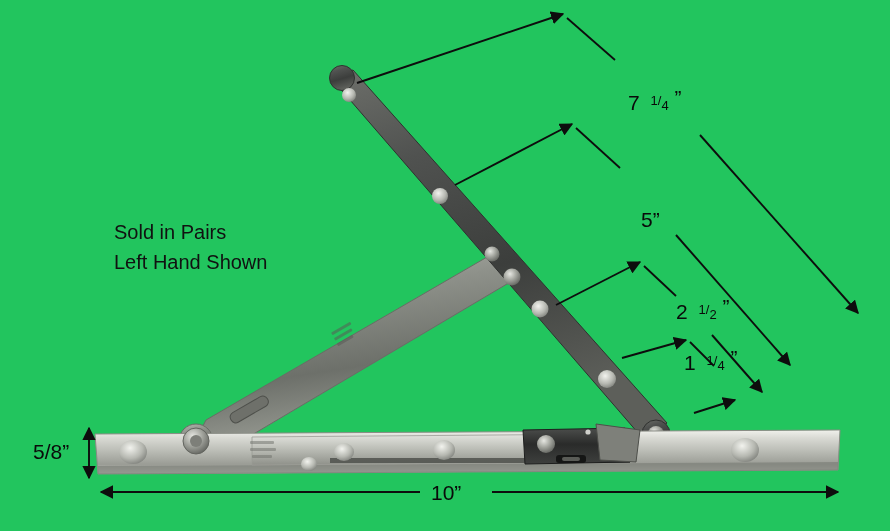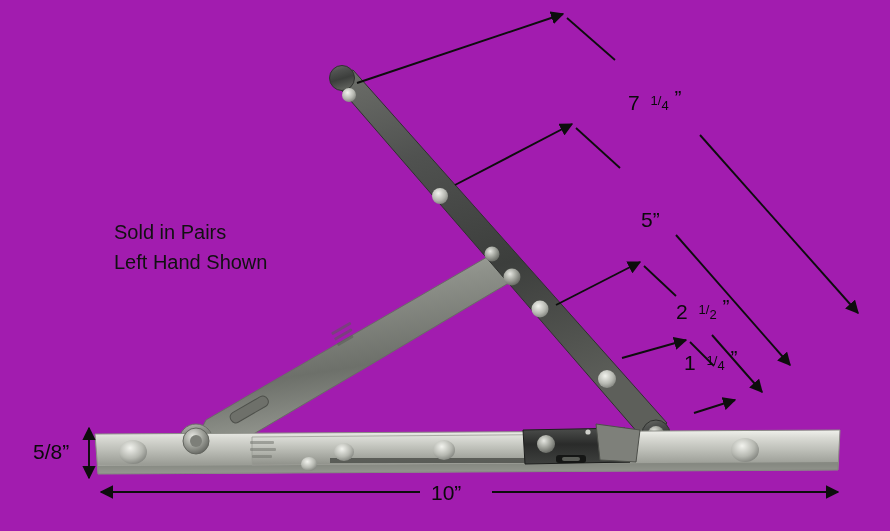--- a/index.html
+++ b/index.html
@@ -1,18 +1,18 @@
 <!DOCTYPE html>
 <html><head>
 <meta charset="utf-8">
 <style>
   html,body{margin:0;padding:0;background:#ffffff;}
   body{width:890px;height:531px;overflow:hidden;
        font-family:"Liberation Sans",sans-serif;color:#000;}
-  #stage{position:relative;width:890px;height:531px;background:#a21caf;}
+  #stage{position:relative;width:890px;height:531px;background:#22c55e;}
   svg{display:block;}
   .dimtext{font-family:"Liberation Sans",sans-serif;font-size:21px;fill:#0a0a0a;}
   .notetext{font-family:"Liberation Sans",sans-serif;font-size:20px;fill:#111;}
   .frac{font-size:13px;}
   .dimline{stroke:#0d0d0d;stroke-width:1.9;fill:none;}
   .leader{stroke:#0d0d0d;stroke-width:1.8;fill:none;}
 </style>
 </head>
 <body>
 

